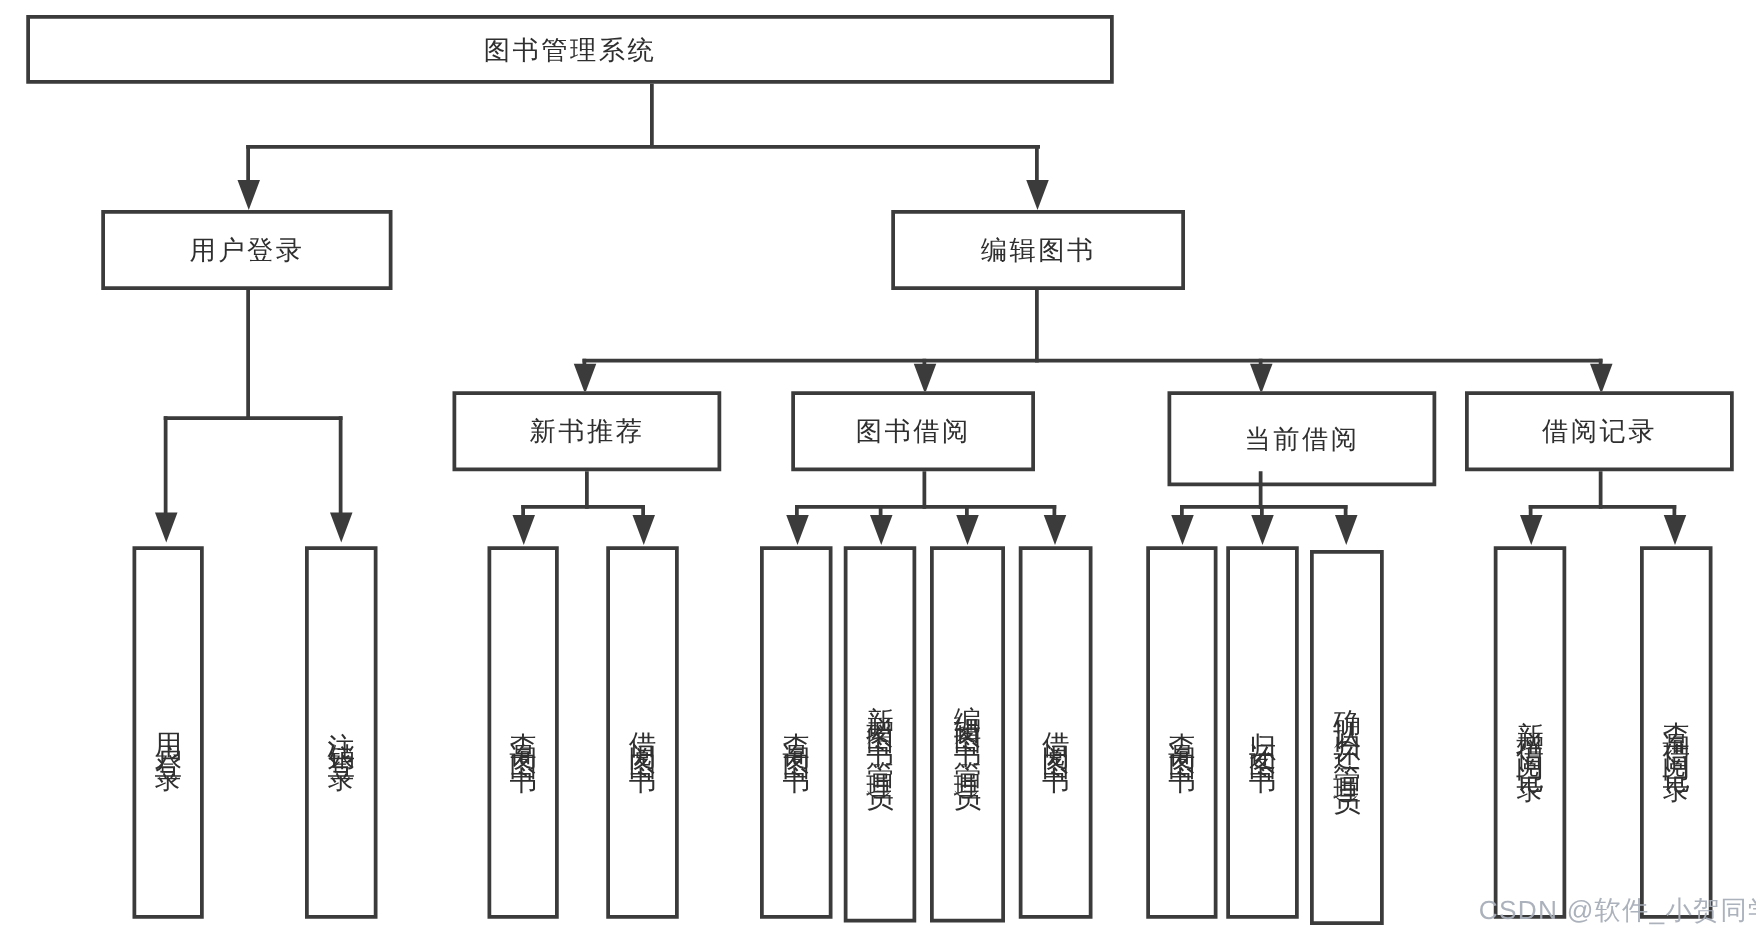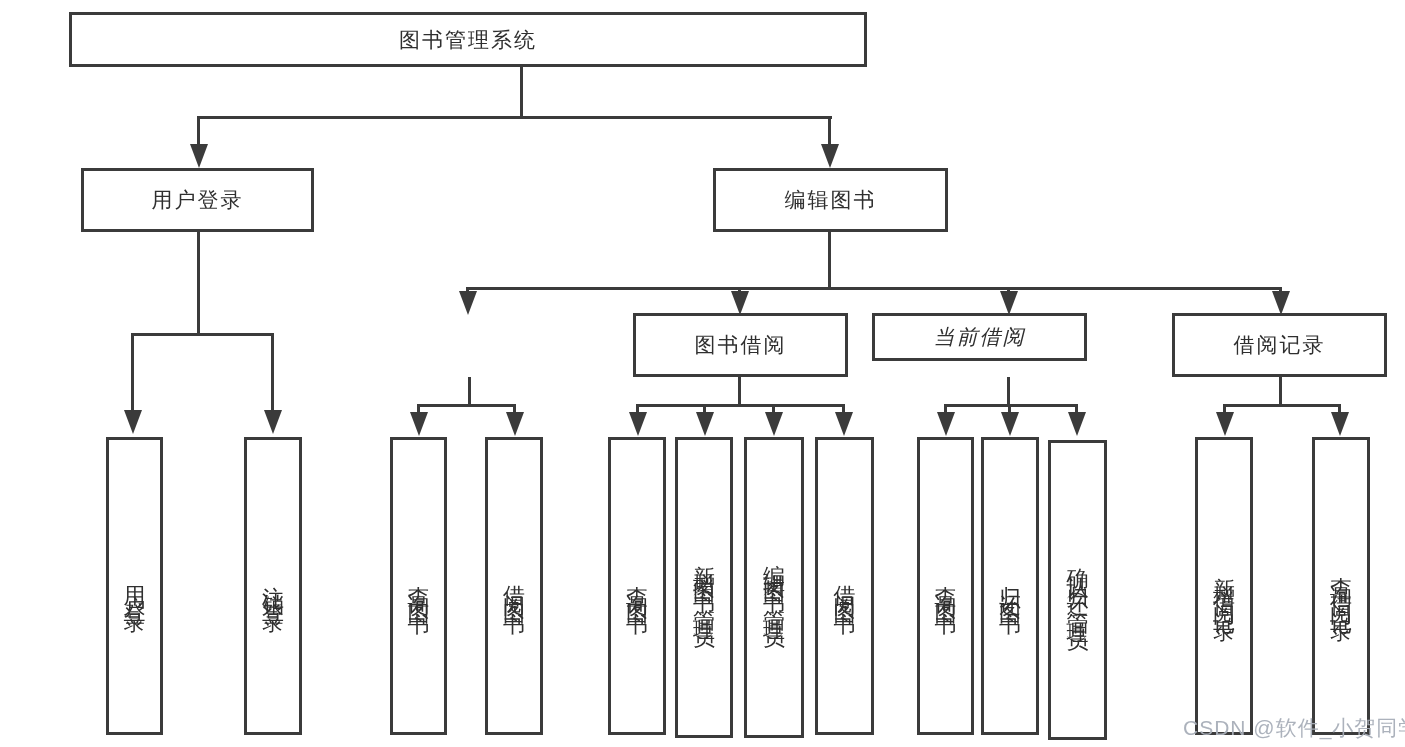--- a/index.html
+++ b/index.html
@@ -51,21 +51,21 @@
     color:rgba(168,174,184,0.95);
     letter-spacing:1px;
     white-space:nowrap;
   }
 </style>
 </head>
 <body>
 
 <div class="canvas">
 
-  <div class="node" style="left:21px;top:12px;width:798px;height:55px;margin-left:48px;">
+  <div class="node" style="left:21px;top:12px;width:870px;height:55px;">
     <span>图书管理系统</span>
   </div>
 
   <div class="vline" style="left:520px;top:67px;height:51px;"></div>
   <div class="hline" style="left:197px;top:116px;width:635px;"></div>
   <div class="vline" style="left:197px;top:116px;height:30px;"></div>
   <div class="arrow" style="left:190px;top:144px;"></div>
   <div class="vline" style="left:828px;top:116px;height:30px;"></div>
   <div class="arrow" style="left:821px;top:144px;"></div>
 
@@ -87,24 +87,27 @@
   <div class="hline" style="left:466px;top:287px;width:816px;"></div>
   <div class="vline" style="left:466px;top:287px;height:8px;"></div>
   <div class="arrow" style="left:459px;top:291px;"></div>
   <div class="vline" style="left:738px;top:287px;height:8px;"></div>
   <div class="arrow" style="left:731px;top:291px;"></div>
   <div class="vline" style="left:1007px;top:287px;height:8px;"></div>
   <div class="arrow" style="left:1000px;top:291px;"></div>
   <div class="vline" style="left:1279px;top:287px;height:8px;"></div>
   <div class="arrow" style="left:1272px;top:291px;"></div>
 
-  <div class="node" style="left:633px;top:313px;width:215px;height:64px;">
+  <div class="node" style="left:362px;top:313px;width:215px;height:64px;">
+    <span>新书推荐</span>
+  </div>
+  <div class="node" style="left:633px;top:313px;width:195px;height:64px;">
     <span>图书借阅</span>
   </div>
-  <div class="node" style="left:872px;top:313px;width:215px;height:48px;font-style:italic;">
+  <div class="node" style="left:934px;top:313px;width:215px;height:76px;">
     <span>当前借阅</span>
   </div>
   <div class="node" style="left:1172px;top:313px;width:215px;height:64px;">
     <span>借阅记录</span>
   </div>
 
   <div class="vline" style="left:468px;top:377px;height:30px;"></div>
   <div class="hline" style="left:417px;top:404px;width:99px;"></div>
   <div class="vline" style="left:417px;top:404px;height:10px;"></div>
   <div class="arrow" style="left:410px;top:412px;"></div>

